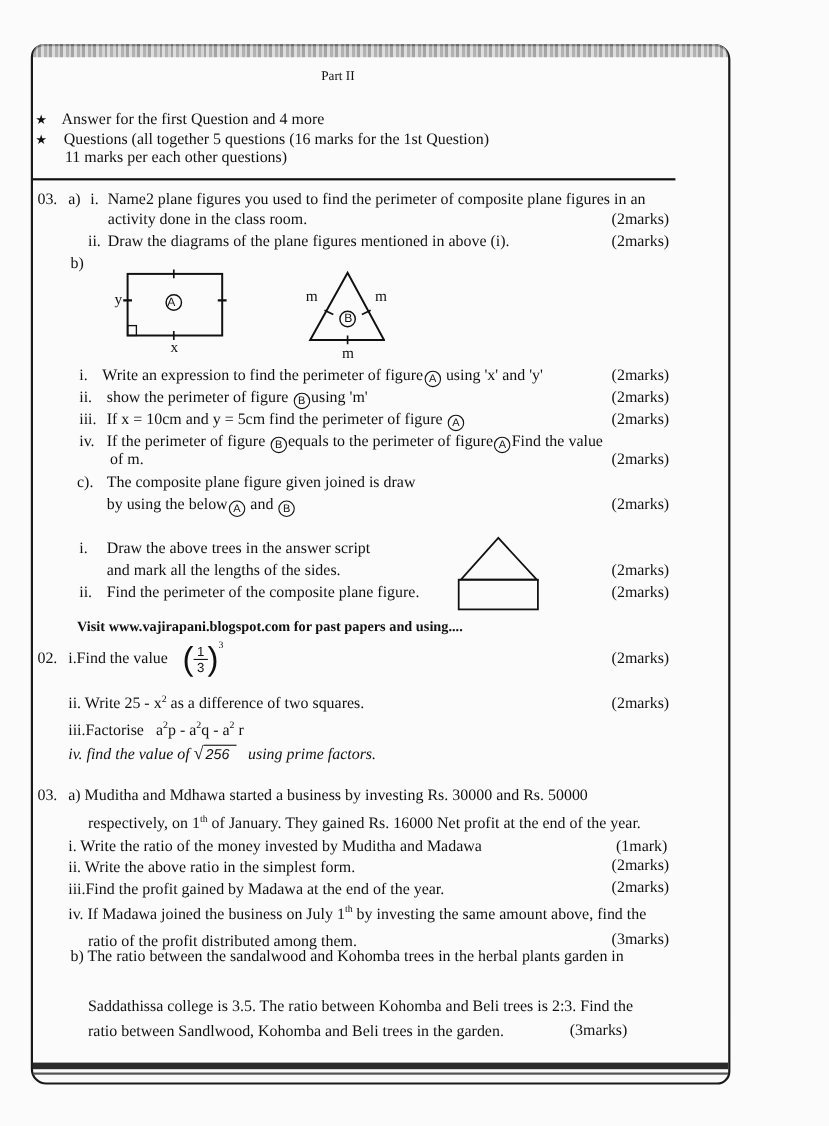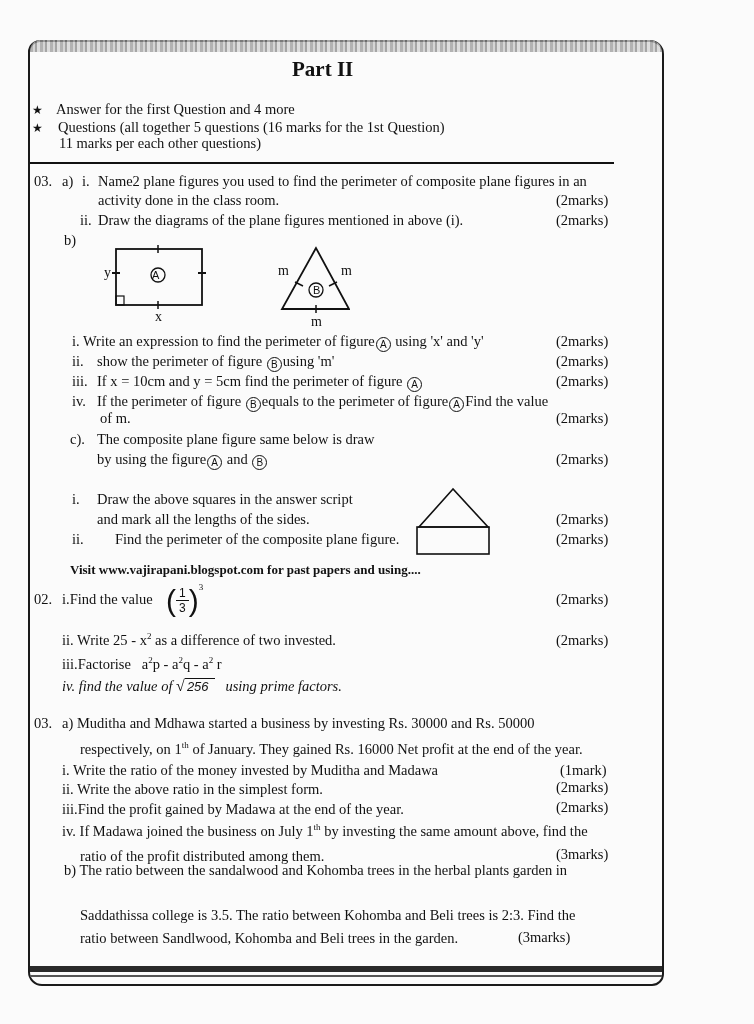--- a/index.html
+++ b/index.html
@@ -21,21 +21,21 @@
   }
   .botband {
     position:absolute; left:30px; top:966px; width:632px; height:6px;
     background:#2a2a2a;
   }
   .botband2 {
     position:absolute; left:30px; top:975px; width:632px; height:2px;
     background:#555;
   }
   .abs { position:absolute; white-space:nowrap; font-size:14.5px; line-height:18px; }
-  .title { font-weight:bold; font-size:21px; }
+  .title { font-weight:normal; font-size:12px; }
   .marks { position:absolute; font-size:14.5px; line-height:18px; white-space:nowrap; }
   .divider { position:absolute; left:30px; top:162px; width:584px; height:2px; background:#111; }
   .circ {
     display:inline-block; width:13px; height:13px; border:1.3px solid #111; border-radius:50%;
     font-size:10px; line-height:13px; text-align:center; vertical-align:-2px; font-family:"Liberation Sans", sans-serif;
     margin:0 1px;
   }
   .visit { font-weight:bold; font-size:13px; }
   sup { font-size:9px; vertical-align:6px; line-height:0; }
   .frac { display:inline-block; vertical-align:middle; text-align:center; font-family:"Liberation Sans", sans-serif; font-size:12px; }
@@ -99,64 +99,64 @@
 </svg>
 <div class="fig-label" style="left:152px; top:268px; font-size:11px; font-family:'Liberation Sans',sans-serif;">A</div>
 <div class="fig-label" style="left:104px; top:266px;">y</div>
 <div class="fig-label" style="left:155px; top:310px;">x</div>
 <div class="fig-label" style="left:313px; top:283px; font-size:11px; font-family:'Liberation Sans',sans-serif;">B</div>
 <div class="fig-label" style="left:278px; top:264px;">m</div>
 <div class="fig-label" style="left:341px; top:264px;">m</div>
 <div class="fig-label" style="left:311px; top:315px;">m</div>
 
 <div class="abs" style="left:72px; top:332px;">i.</div>
-<div class="abs" style="left:83px; top:332px;"><span>Write an expression to find the perimeter of figure</span><span class="circ">A</span><span> using 'x'  and  'y'</span></div>
+<div class="abs" style="left:93px; top:332px;"><span>Write an expression to find the perimeter of figure</span><span class="circ">A</span><span> using 'x'  and  'y'</span></div>
 <div class="marks" style="left:556px; top:332px;">(2marks)</div>
 
 <div class="abs" style="left:72px; top:352px;">ii.</div>
 <div class="abs" style="left:97px; top:352px;"><span>show the perimeter of figure </span><span class="circ">B</span><span>using 'm'</span></div>
 <div class="marks" style="left:556px; top:352px;">(2marks)</div>
 
 <div class="abs" style="left:72px; top:372px;">iii.</div>
 <div class="abs" style="left:97px; top:372px;"><span>If x = 10cm and y = 5cm find the perimeter of figure </span><span class="circ">A</span></div>
 <div class="marks" style="left:556px; top:372px;">(2marks)</div>
 
 <div class="abs" style="left:72px; top:392px;">iv.</div>
 <div class="abs" style="left:97px; top:392px;"><span>If the perimeter of figure </span><span class="circ">B</span><span>equals to the perimeter of figure</span><span class="circ">A</span><span>Find the value</span></div>
 <div class="abs" style="left:100px; top:409px;">of  m.</div>
 <div class="marks" style="left:556px; top:409px;">(2marks)</div>
 
 <div class="abs" style="left:70px; top:430px;">c).</div>
-<div class="abs" style="left:97px; top:430px;">The composite plane figure same below is draw</div>
-<div class="abs" style="left:97px; top:450px;"><span>by using the figure</span><span class="circ">A</span><span> and </span><span class="circ">B</span></div>
+<div class="abs" style="left:97px; top:430px;">The composite plane figure given joined is draw</div>
+<div class="abs" style="left:97px; top:450px;"><span>by using the below</span><span class="circ">A</span><span> and </span><span class="circ">B</span></div>
 <div class="marks" style="left:556px; top:450px;">(2marks)</div>
 
 <div class="abs" style="left:72px; top:490px;">i.</div>
-<div class="abs" style="left:97px; top:490px;">Draw the above squares in the answer script</div>
+<div class="abs" style="left:97px; top:490px;">Draw the above trees in the answer script</div>
 <div class="abs" style="left:97px; top:510px;">and mark all the lengths of the sides.</div>
 <div class="marks" style="left:556px; top:510px;">(2marks)</div>
 <div class="abs" style="left:72px; top:530px;">ii.</div>
-<div class="abs" style="left:97px; top:530px;margin-left:18px;">Find the perimeter of the composite plane figure.</div>
+<div class="abs" style="left:97px; top:530px;">Find the perimeter of the composite plane figure.</div>
 <div class="marks" style="left:556px; top:530px;">(2marks)</div>
 
 <svg style="position:absolute; left:414px; top:486px;" width="80" height="70">
   <polygon points="39,3 5,41 74,41" fill="none" stroke="#111" stroke-width="1.6"></polygon>
   <rect x="3" y="41" width="72" height="27" fill="none" stroke="#111" stroke-width="1.6"></rect>
 </svg>
 
 <div class="abs visit" style="left:70px; top:561px;">Visit www.vajirapani.blogspot.com for past papers and using....</div>
 
 <div class="abs" style="left:34px; top:590px;">02.</div>
 <div class="abs" style="left:62px; top:590px;">i.Find the value</div>
 <div class="abs" style="left:166px; top:584px; line-height:30px;">
   <span class="paren">(</span><span class="frac"><span class="n">1</span><span class="d">3</span></span><span class="paren">)</span><sup style="vertical-align:14px;">3</sup>
 </div>
 <div class="marks" style="left:556px; top:590px;">(2marks)</div>
 
-<div class="abs" style="left:62px; top:631px;"><span>ii. Write 25 - x</span><sup>2</sup> <span>as a difference of two invested.</span></div>
+<div class="abs" style="left:62px; top:631px;"><span>ii. Write 25 - x</span><sup>2</sup> <span>as a difference of two squares.</span></div>
 <div class="marks" style="left:556px; top:631px;">(2marks)</div>
 
 <div class="abs" style="left:62px; top:655px;"><span>iii.Factorise</span>&nbsp;&nbsp;&nbsp;<span>a</span><sup>2</sup><span>p - a</span><sup>2</sup><span>q - a</span><sup>2</sup><span> r</span></div>
 
 <div class="abs" style="left:62px; top:677px;font-style:italic;"><span>iv. find the value of</span> <span style="font-size:16px;">√</span><span class="sqrt">256</span>&nbsp;&nbsp;&nbsp;<span>using prime factors.</span></div>
 
 <div class="abs" style="left:34px; top:714px;">03.</div>
 <div class="abs" style="left:62px; top:714px;">a) Muditha and Mdhawa started a business by  investing Rs. 30000 and Rs. 50000</div>
 <div class="abs" style="left:80px; top:740px;"><span>respectively, on 1</span><sup>th</sup><span> of   January. They gained Rs. 16000 Net profit at the end of the year.</span></div>
 

